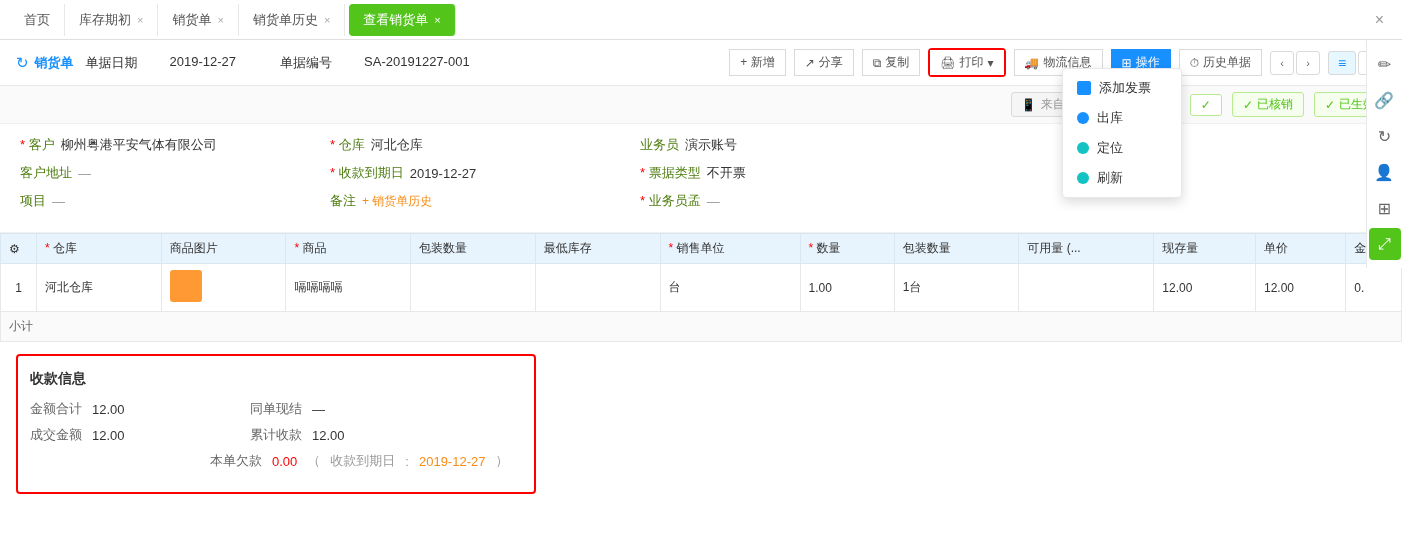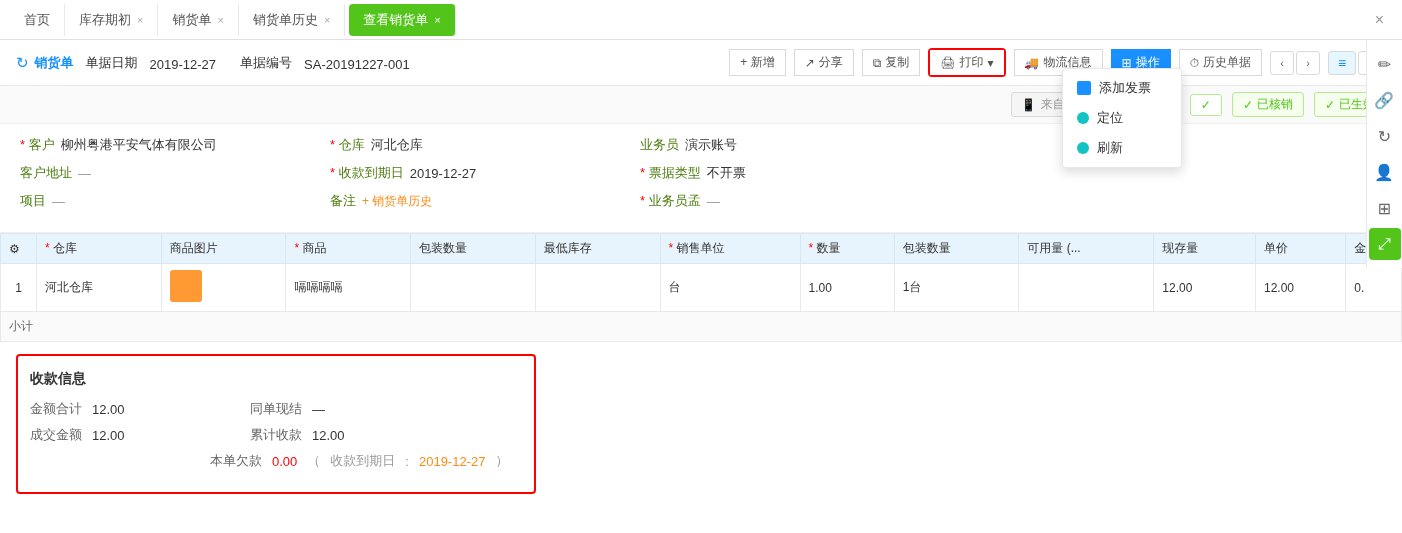--- a/index.html
+++ b/index.html
@@ -34,21 +34,21 @@
     .doc-header {
       display: flex; align-items: center; padding: 8px 16px; border-bottom: 1px solid #e8e8e8;
       background: #fff;
     }
     .doc-title-area {
       display: flex; align-items: center; gap: 12px; flex: 1;
     }
     .doc-icon-label {
       display: flex; align-items: center; gap: 6px; color: #1890ff; font-size: 13px;
     }
-    .doc-meta { display: flex; align-items: flex-end; gap: 8px; font-size: 13px; color: #555; }
+    .doc-meta { display: flex; align-items: flex-start; gap: 28px; font-size: 13px; color: #555; }
     .doc-meta span { color: #333; }
 
     
     .toolbar {
       display: flex; align-items: center; gap: 8px; margin-left: auto;
     }
     .toolbar-btn {
       display: flex; align-items: center; gap: 4px; padding: 4px 10px; border: 1px solid #d9d9d9;
       border-radius: 0; cursor: pointer; background: #fff; font-size: 12px; color: #555;
       white-space: nowrap;
@@ -413,20 +413,24 @@
   </div>
 
 </div>
 
 <div class="dropdown-menu">
   <div class="dropdown-menu-item">
     <span class="rect-icon"></span>
     <span>添加发票</span>
   </div>
   <div class="dropdown-menu-item">
+    <span class="dot-icon dot-blue"></span>
+    <span>出库</span>
+  </div>
+  <div class="dropdown-menu-item">
     <span class="dot-icon dot-cyan"></span>
     <span>定位</span>
   </div>
   <div class="dropdown-menu-item">
     <span class="dot-icon dot-cyan"></span>
     <span>刷新</span>
   </div>
 </div>
 
 <div class="right-sidebar">

